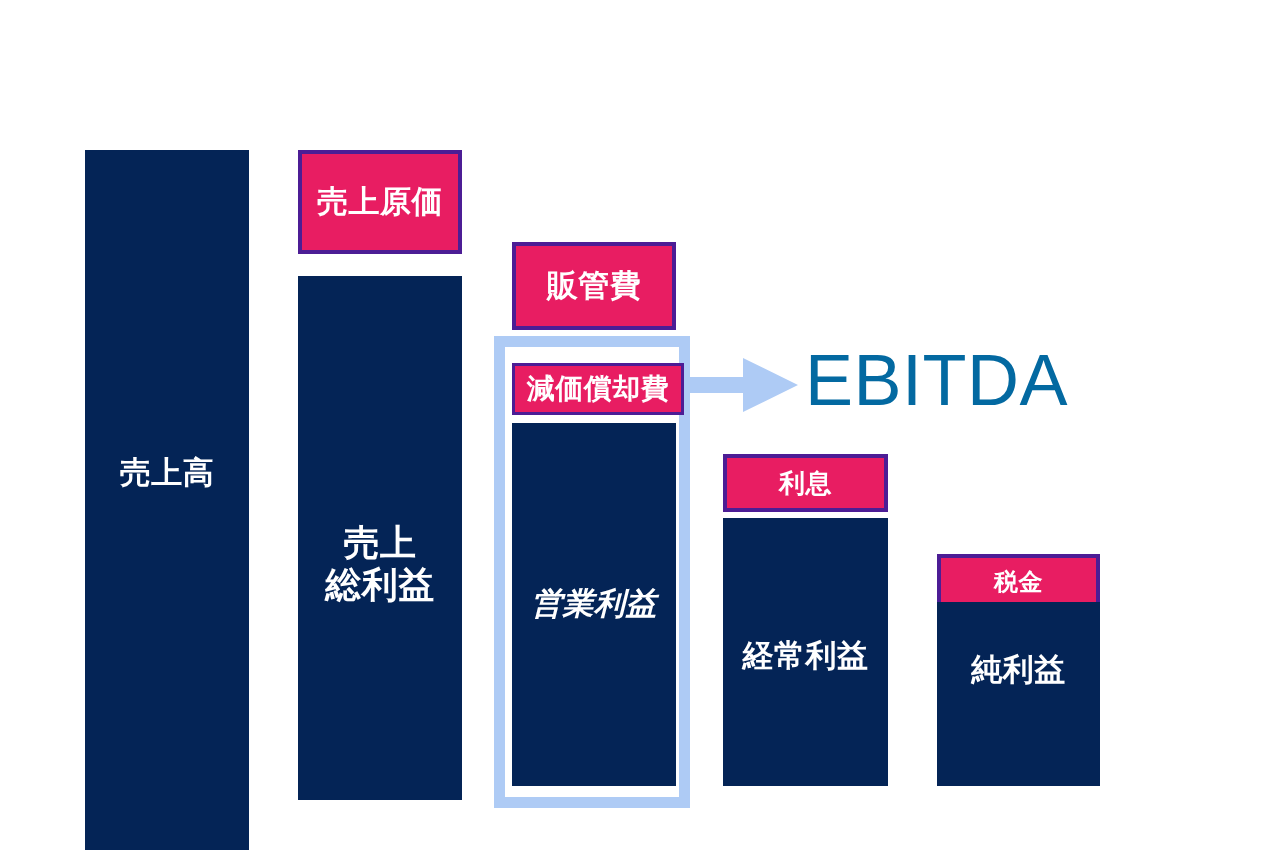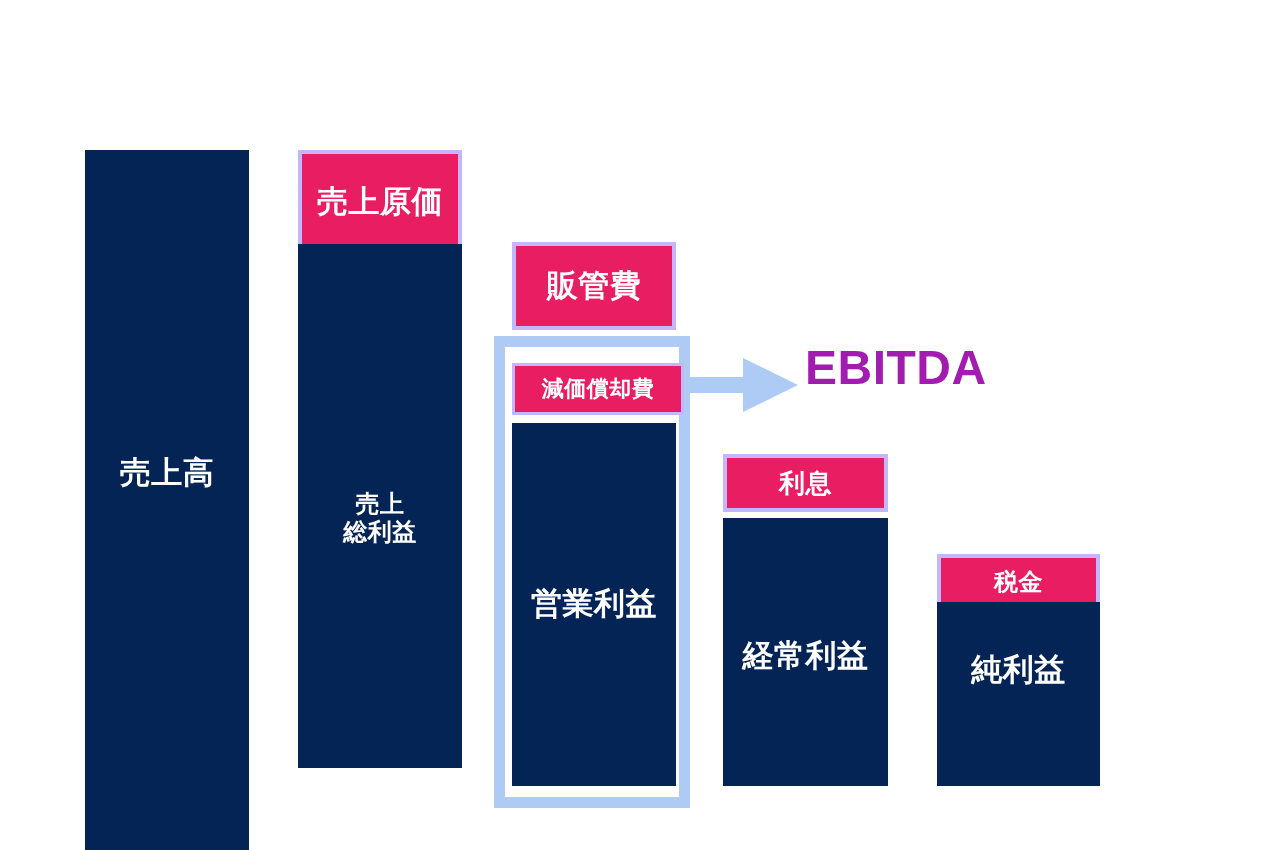--- a/index.html
+++ b/index.html
@@ -33,78 +33,79 @@
     font-weight: bold;
     line-height: 1.18;
     letter-spacing: 0.5px;
     white-space: pre-line;
   }
   .navy {
     background: #042456;
   }
   .cost {
     background: #e81d62;
-    border: 4px solid #c4b5fd;
+    border: 4px solid #4c1d95;
   }
 
   
   #bar-sales {
     left: 85px;  top: 150px;  width: 164px;  height: 702px;
     font-size: 31px;
     align-items: flex-start;
     padding-top: 305px;
   }
 
   
   #box-cogs {
     left: 298px; top: 150px; width: 164px; height: 104px;
     font-size: 31px;
   }
   #bar-gross {
-    left: 298px; top: 244px; width: 164px; height: 524px;
-    font-size: 24px;
+    left: 298px; top: 276px; width: 164px; height: 524px;
+    font-size: 36px;
     align-items: flex-start;
     padding-top: 246px;
   }
 
   
   #box-sga {
     left: 512px; top: 242px; width: 164px; height: 88px;
     font-size: 31px;
   }
   #ebitda-frame {
     position: absolute;
     left: 494px; top: 336px; width: 196px; height: 472px;
     box-sizing: border-box;
     border: 11px solid #aecbf5;
     background: #ffffff;
   }
   #box-depreciation {
     left: 512px; top: 363px; width: 172px; height: 52px;
-    font-size: 22px;
+    font-size: 28px;
     border-width: 3px;
   }
   #bar-operating {
     left: 512px; top: 423px; width: 164px; height: 363px;
     font-size: 31px;
     align-items: flex-start;
     padding-top: 163px;
+    font-style: italic;
   }
 
   
   #arrow-ebitda {
     position: absolute;
     left: 690px; top: 358px; width: 108px; height: 54px;
   }
   #label-ebitda {
     position: absolute;
     left: 805px; top: 344px;
-    color: #a21caf;
-    font-size: 48px;
-    font-weight: bold;
+    color: #0369a1;
+    font-size: 72px;
+    font-weight: normal;
     letter-spacing: 0.5px;
     line-height: 1;
     white-space: nowrap;
   }
 
   
   #box-interest {
     left: 723px; top: 454px; width: 165px; height: 58px;
     font-size: 26px;
   }

